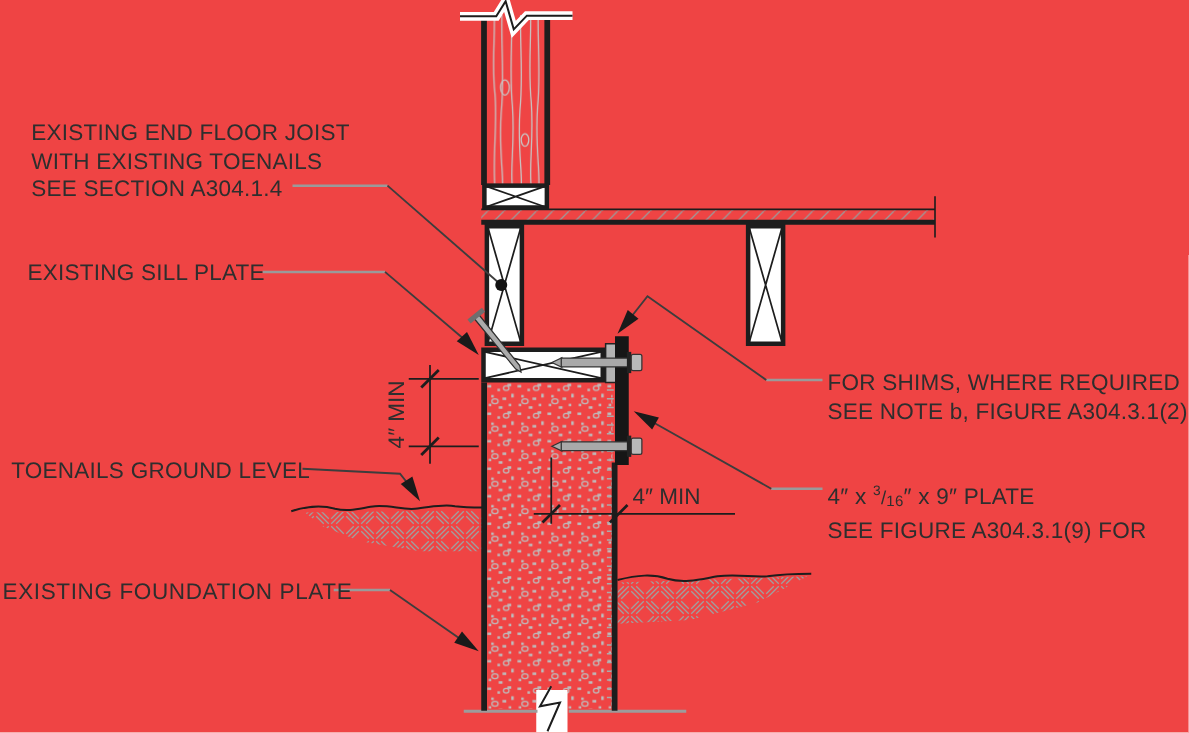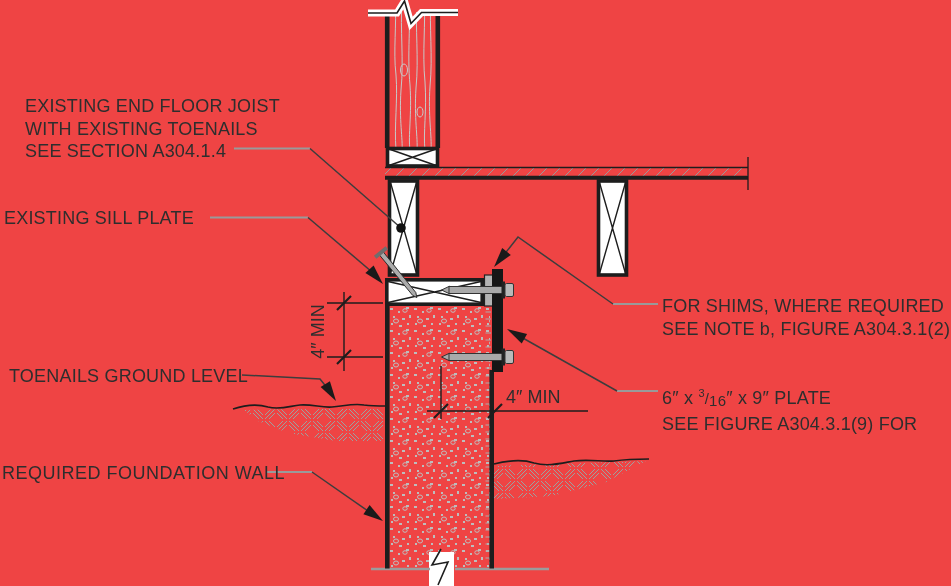--- a/index.html
+++ b/index.html
@@ -5,21 +5,21 @@
   html,body{margin:0;padding:0;background:#ffffff;}
   #stage{position:relative;width:951px;height:586px;background:#ef4444;overflow:hidden;
          font-family:"Liberation Sans","DejaVu Sans",sans-serif;color:#2e2e2e;}
   #drawing{position:absolute;left:0;top:0;}
   .lbl{position:absolute;font-size:18px;line-height:22.5px;letter-spacing:.2px;color:#2e2e2e;white-space:nowrap;}
   .lbl span{display:block;}
   .dim{position:absolute;font-size:18px;color:#2e2e2e;white-space:nowrap;}
   .dim-v{width:80px;text-align:center;transform:rotate(-90deg);transform-origin:center center;}
   .fr-top{font-size:11px;vertical-align:7px;}
   .fr-slash{font-size:15px;}
-  .fr-bot{font-size:15px;vertical-align:-2px;}
+  .fr-bot{font-size:12px;vertical-align:-2px;}
 </style>
 </head>
 <body>
 
 <div id="stage">
 
 <svg id="drawing" width="951" height="586" viewBox="0 0 951 586">
   <defs>
     <pattern id="wood" x="390" y="0" width="45" height="150" patternUnits="userSpaceOnUse">
       <g fill="none" stroke="#c7c7c7" stroke-width="1">
@@ -186,38 +186,38 @@
     <polygon points="507,329 527.1,334 521.7,343.6" fill="#1a1a1a"></polygon>
   </g>
 </svg>
 
 <div class="lbl" style="left:25px;top:95px;">
   <span>EXISTING END FLOOR JOIST</span>
   <span>WITH EXISTING TOENAILS</span>
   <span>SEE SECTION A304.1.4</span>
 </div>
 
-<div class="lbl" style="left:4px;top:207px;">
+<div class="lbl" style="left:22px;top:207px;">
   <span>EXISTING SILL PLATE</span>
 </div>
 
 <div class="lbl" style="left:9px;top:365px;">
   <span>TOENAILS GROUND LEVEL</span>
 </div>
 
 <div class="lbl" style="left:2px;top:462px;letter-spacing:.5px;">
-  <span>REQUIRED FOUNDATION WALL</span>
+  <span>EXISTING FOUNDATION PLATE</span>
 </div>
 
 <div class="lbl" style="left:662px;top:295px;">
   <span>FOR SHIMS, WHERE REQUIRED</span>
   <span>SEE NOTE b, FIGURE A304.3.1(2)</span>
 </div>
 
 <div class="lbl" style="left:662px;top:382px;">
-  <span><span style="display:inline">6″ x </span><span class="fr-top" style="display:inline">3</span><span class="fr-slash" style="display:inline">/</span><span class="fr-bot" style="display:inline">16</span><span style="display:inline">″ x 9″ PLATE</span></span>
+  <span><span style="display:inline">4″ x </span><span class="fr-top" style="display:inline">3</span><span class="fr-slash" style="display:inline">/</span><span class="fr-bot" style="display:inline">16</span><span style="display:inline">″ x 9″ PLATE</span></span>
   <span>SEE FIGURE A304.3.1(9) FOR</span>
 </div>
 
 <div class="dim" style="left:506px;top:387px;">4″ MIN</div>
 <div class="dim dim-v" style="left:278px;top:321px;">4″ MIN</div>
 
 </div>
 
 </body></html>

